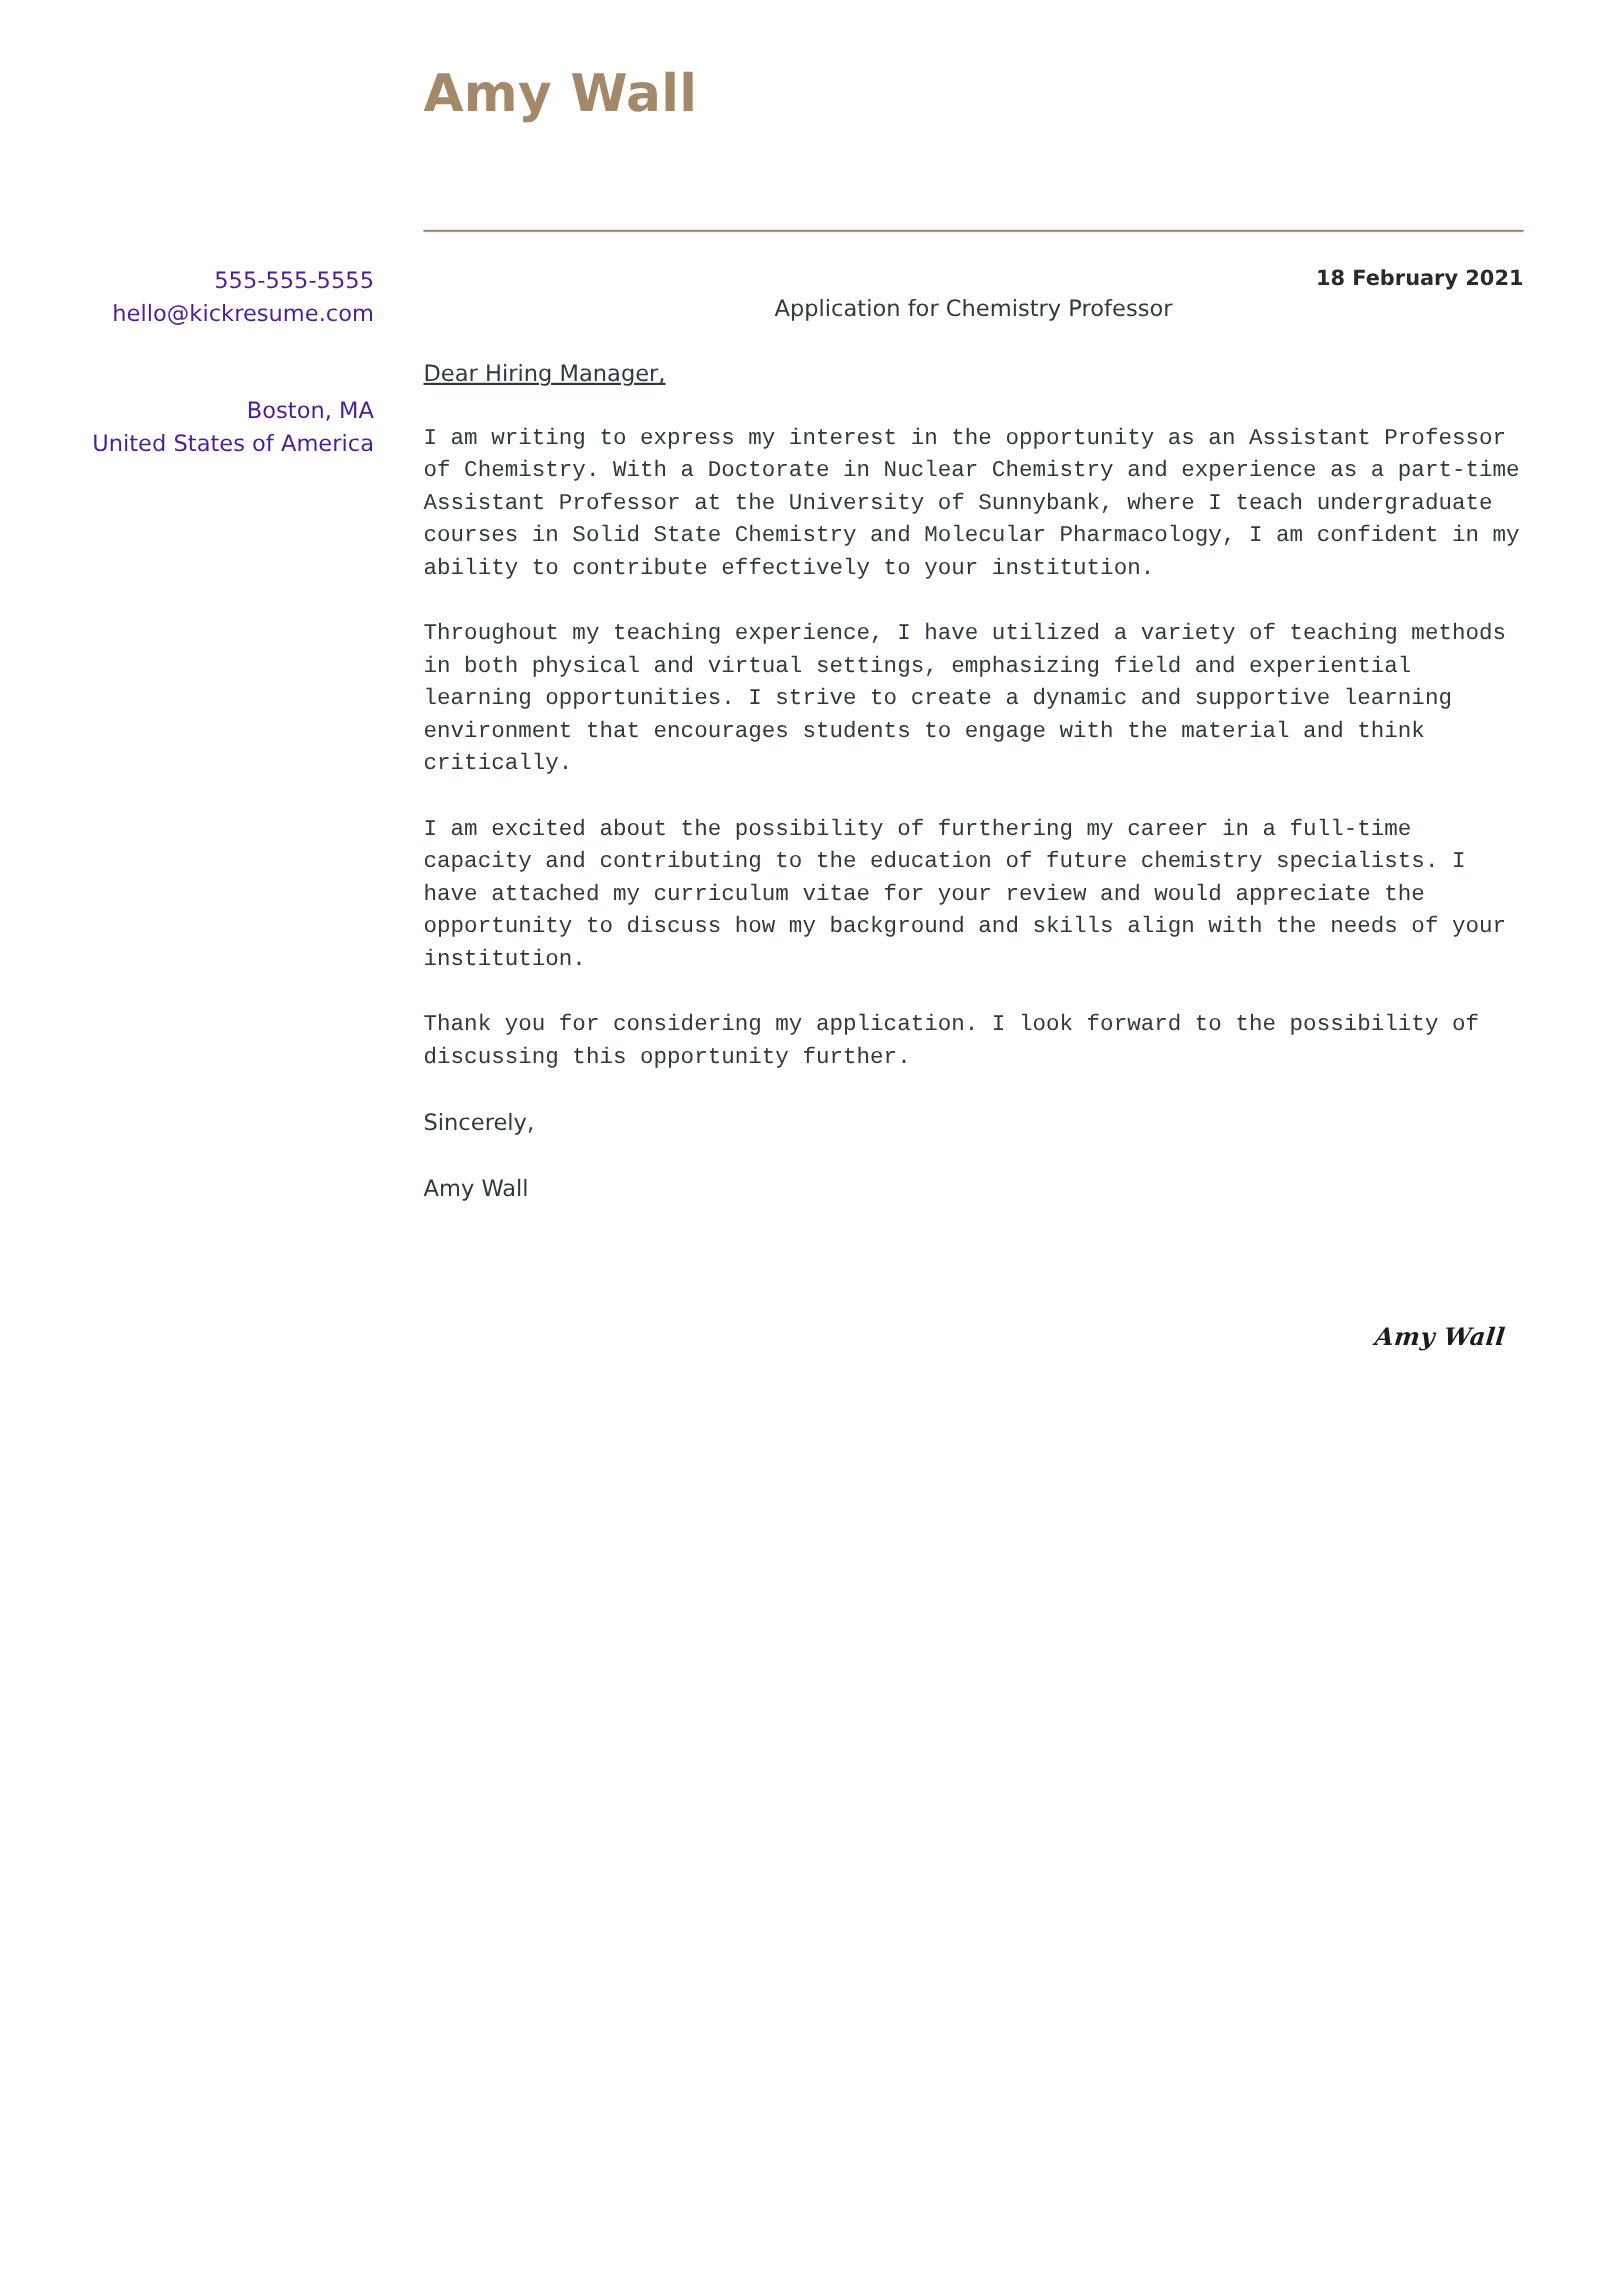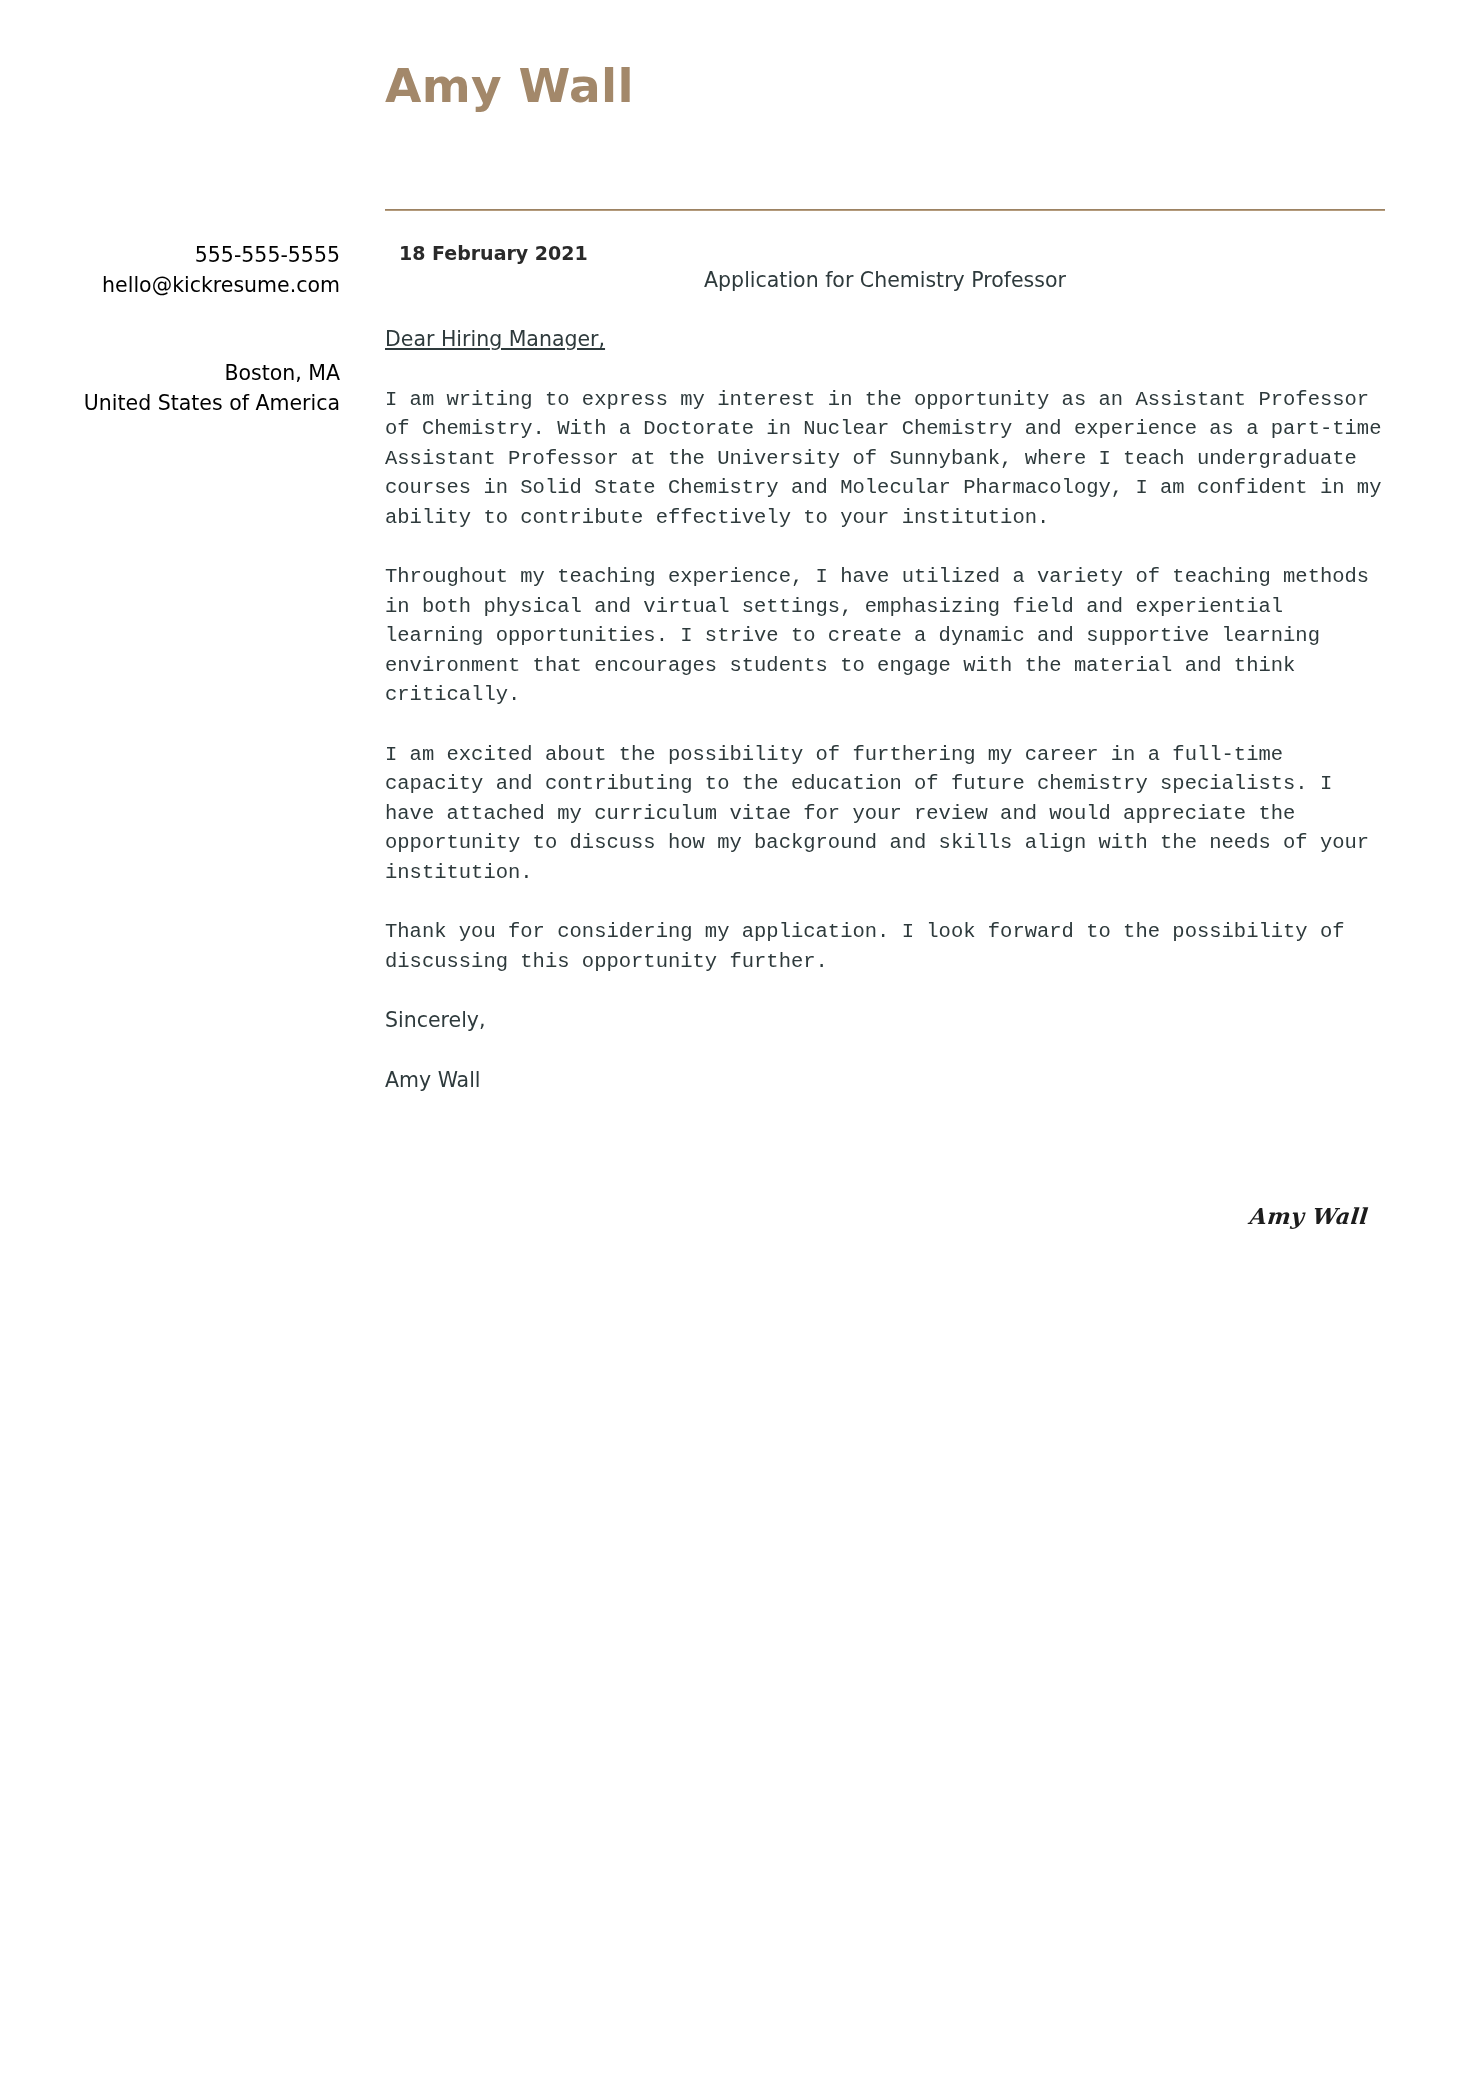--- a/index.html
+++ b/index.html
@@ -55,21 +55,21 @@
     top: 240px;
     width: 1468px;
   }
 
   .sidebar {
     position: absolute;
     left: 0px;
     top: 0px;
     width: 340px;
     text-align: right;
-    color: #000000;
+    color: #4c1d95;
     font-size: 20.5px;
     line-height: 30px;
   }
   .sidebar .contact-line {
     display: block;
     white-space: pre;
   }
   .sidebar .contact-group {
     margin: 0;
   }
@@ -83,22 +83,23 @@
     top: 0px;
     width: 1000px;
     color: #2e3a3c;
     font-size: 20.5px;
     line-height: 29.5px;
   }
   .letter .meta-date {
     font-weight: bold;
     font-size: 19px;
     line-height: 26px;
-    margin: 0 0 0 14px;
+    margin: 0 0 0 4px;
     color: #2a2a2a;
+    text-align: right;
   }
   .letter .meta-subject {
     margin: 0;
     font-size: 20.5px;
     line-height: 29px;
     text-align: center;
   }
   .letter .salutation {
     margin: 30px 0 0 0;
     text-decoration: underline;

